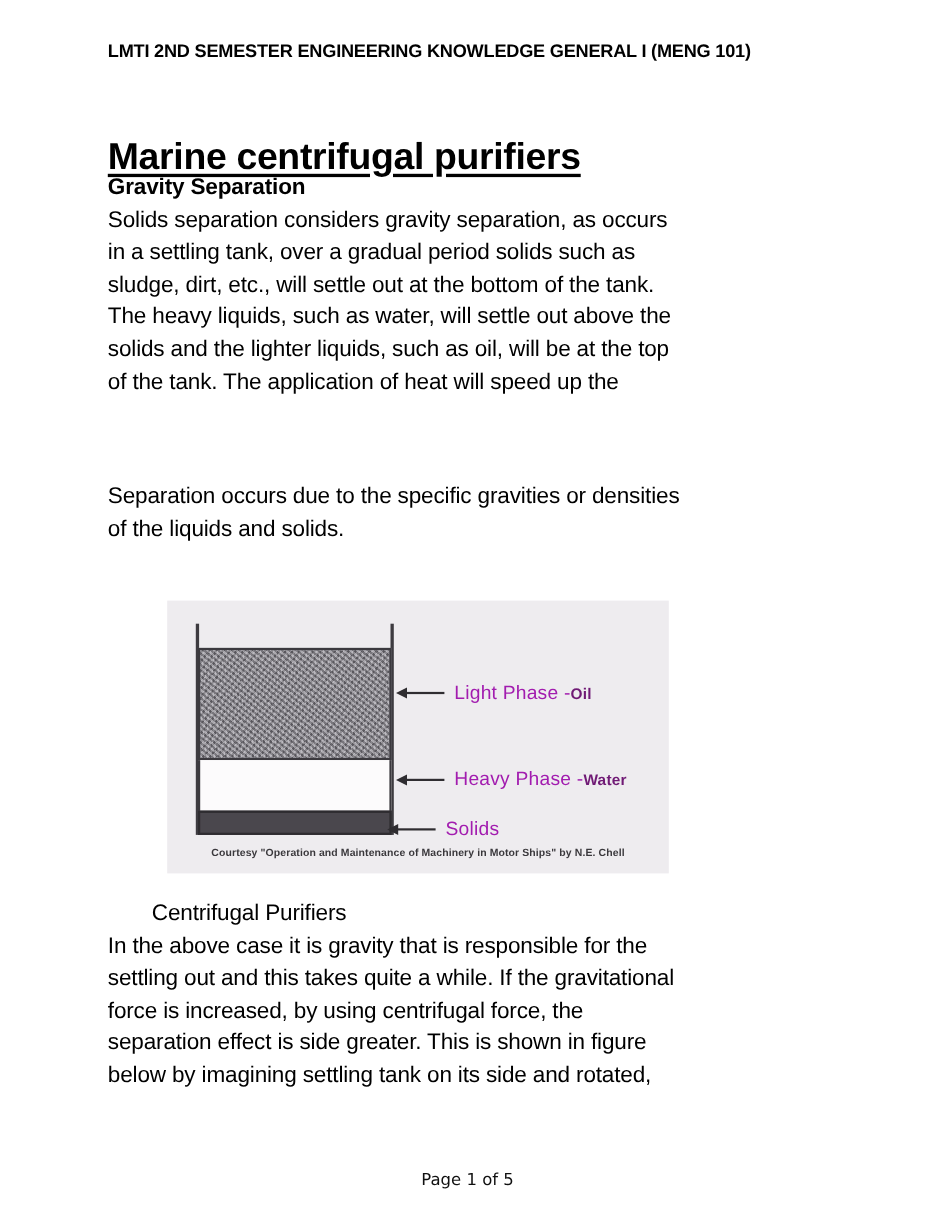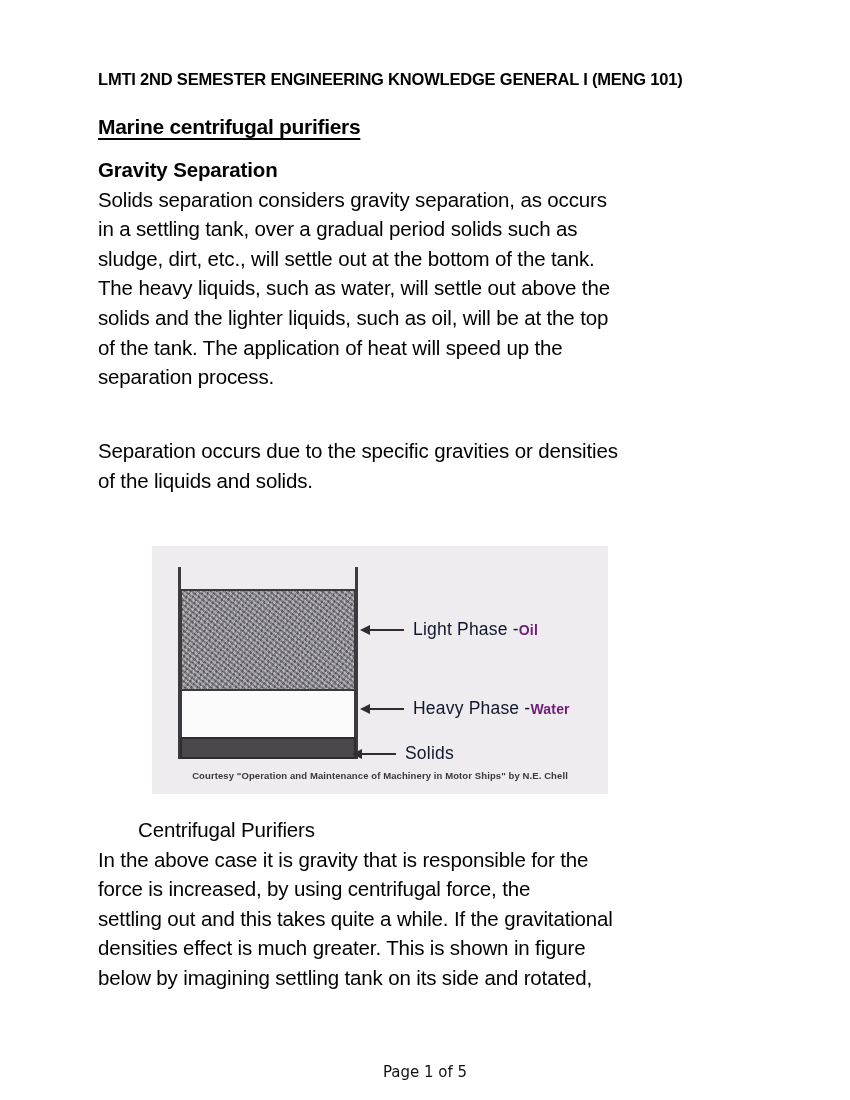--- a/index.html
+++ b/index.html
@@ -25,29 +25,28 @@
 
   
   .doc-header {
     position: absolute;
     left: 98px;
     top: 38px;
     font-size: 16.5px;
     font-weight: bold;
     letter-spacing: -0.2px;
     white-space: nowrap;
-    margin-top: 32px;
   }
 
   
   .doc-title {
     position: absolute;
     left: 98px;
     top: 101px;
-    font-size: 21px;
+    font-size: 34px;
     font-weight: bold;
     text-decoration: underline;
     text-underline-offset: 4px;
     letter-spacing: -0.3px;
     white-space: nowrap;
   }
 
   
   .body-block {
     position: absolute;
@@ -175,21 +174,21 @@
     top: 1px;
     width: 0;
     height: 0;
     border-top: 5px solid transparent;
     border-bottom: 5px solid transparent;
     border-right: 10px solid #2f2d31;
   }
 
   .callout-text {
     font-size: 17.5px;
-    color: #0f172a;
+    color: #a21caf;
     font-weight: normal;
     letter-spacing: 0.2px;
   }
   .callout-sub {
     font-size: 14px;
     font-weight: bold;
     color: #701a75;
     letter-spacing: 0.2px;
   }
 
@@ -228,21 +227,20 @@
 
   <div class="body-block block-gravity">
     <span class="sec-heading-bold">Gravity Separation</span>
     <span class="para">
       <span class="ln">Solids separation considers gravity separation, as occurs</span>
       <span class="ln">in a settling tank, over a gradual period solids such as</span>
       <span class="ln">sludge, dirt, etc., will settle out at the bottom of the tank.</span>
       <span class="ln">The heavy liquids, such as water, will settle out above the</span>
       <span class="ln">solids and the lighter liquids, such as oil, will be at the top</span>
       <span class="ln">of the tank. The application of heat will speed up the</span>
-      <span class="ln">separation process.</span>
     </span>
   </div>
 
   <div class="body-block block-separation">
     <span class="para">
       <span class="ln">Separation occurs due to the specific gravities or densities</span>
       <span class="ln">of the liquids and solids.</span>
     </span>
   </div>
 
@@ -282,22 +280,22 @@
       <span class="callout-text">Solids</span>
     </div>
 
     <figcaption class="fig-caption">Courtesy "Operation and Maintenance of Machinery in Motor Ships" by N.E. Chell</figcaption>
   </figure>
 
   <div class="body-block block-centrifugal">
     <span class="sec-heading-plain">Centrifugal Purifiers</span>
     <span class="para">
       <span class="ln">In the above case it is gravity that is responsible for the</span>
+      <span class="ln">settling out and this takes quite a while. If the gravitational</span>
       <span class="ln">force is increased, by using centrifugal force, the</span>
-      <span class="ln">settling out and this takes quite a while. If the gravitational</span>
-      <span class="ln">densities effect is much greater. This is shown in figure</span>
+      <span class="ln">separation effect is side greater. This is shown in figure</span>
       <span class="ln">below by imagining settling tank on its side and rotated,</span>
     </span>
   </div>
 
   <div class="page-footer">Page 1 of 5</div>
 
 </div>
 
 </body></html>

